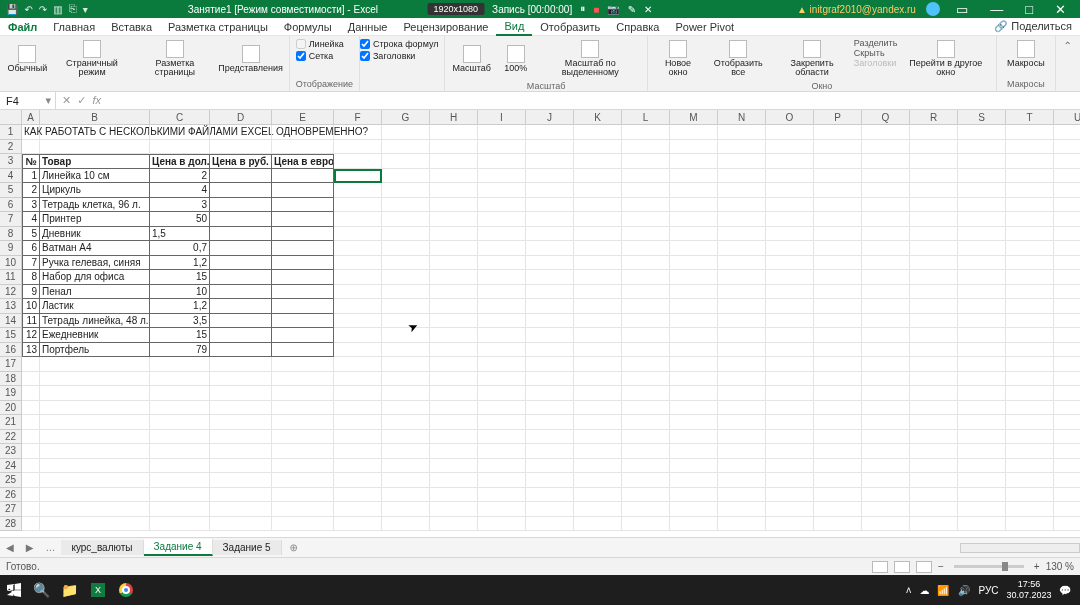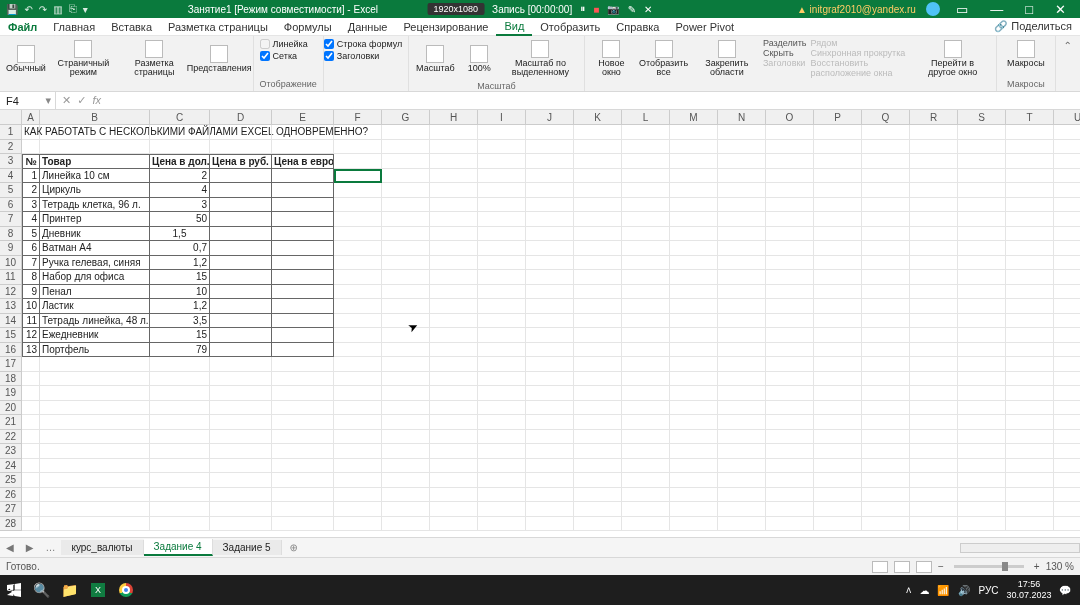--- a/index.html
+++ b/index.html
@@ -193,30 +193,26 @@
         </div>
       <div class="bigbtn">
           <div class="ico"></div>
           <div class="txt">Закрепить области</div>
         </div>
       <div style="display:flex;flex-direction:column;gap:0">
         <div class="small">Разделить</div>
         <div class="small">Скрыть</div>
         <div class="small" style="color:#bbb">Заголовки</div>
       </div>
-      <div style="display:flex;flex-direction:column;gap:0">
-        <div class="small" style="color:#bbb">Рядом</div>
-        <div class="small" style="color:#bbb">Синхронная прокрутка</div>
-        <div class="small" style="color:#bbb">Восстановить расположение окна</div>
-      </div>
       <div class="bigbtn">
           <div class="ico"></div>
           <div class="txt">Перейти в другое окно</div>
         </div>
     </div>
+    <div class="lbl">Окно</div>
   </div>
   <div class="rgroup">
     <div class="row">
         <div class="bigbtn">
           <div class="ico"></div>
           <div class="txt">Макросы</div>
         </div>
       </div>
     <div class="lbl">Макросы</div>
   </div>
@@ -449,21 +445,21 @@
         <div class="cell" style="width: 48px;"></div>
         <div class="cell" style="width: 48px;"></div>
         <div class="cell" style="width: 48px;"></div>
         <div class="cell" style="width: 48px;"></div>
         <div class="cell" style="width: 48px;"></div>
         <div class="cell" style="width: 48px;"></div>
       </div>
       <div class="cellrow">
         <div class="cell bord bord-l" style="width: 18px; text-align: right;">5</div>
         <div class="cell bord" style="width: 110px; text-align: left;">Дневник</div>
-        <div class="cell bord" style="width: 60px; text-align: center;">1,5</div>
+        <div class="cell bord" style="width: 60px; text-align: left;">1,5</div>
         <div class="cell bord" style="width: 62px;"></div>
         <div class="cell bord" style="width: 62px;"></div>
         <div class="cell" style="width: 48px;"></div>
         <div class="cell" style="width: 48px;"></div>
         <div class="cell" style="width: 48px;"></div>
         <div class="cell" style="width: 48px;"></div>
         <div class="cell" style="width: 48px;"></div>
         <div class="cell" style="width: 48px;"></div>
         <div class="cell" style="width: 48px;"></div>
         <div class="cell" style="width: 48px;"></div>

